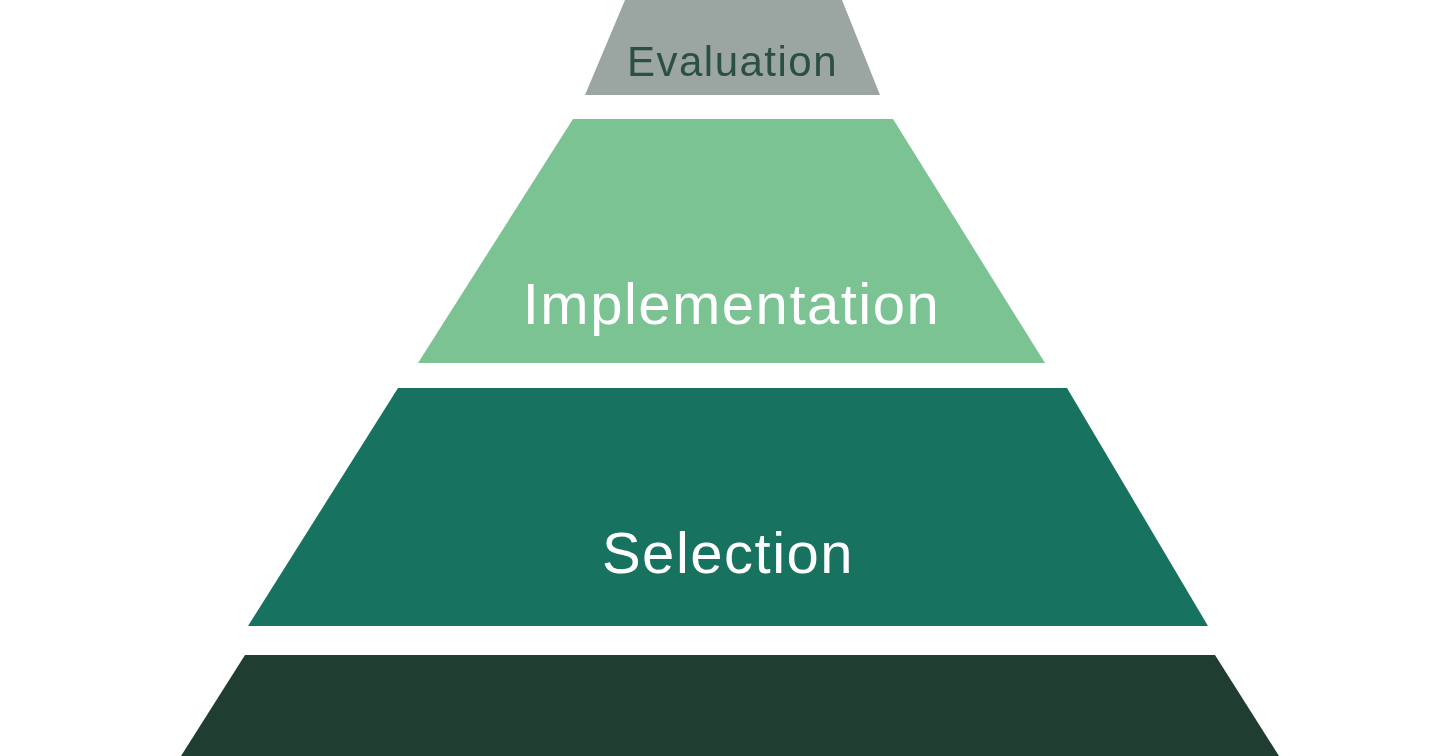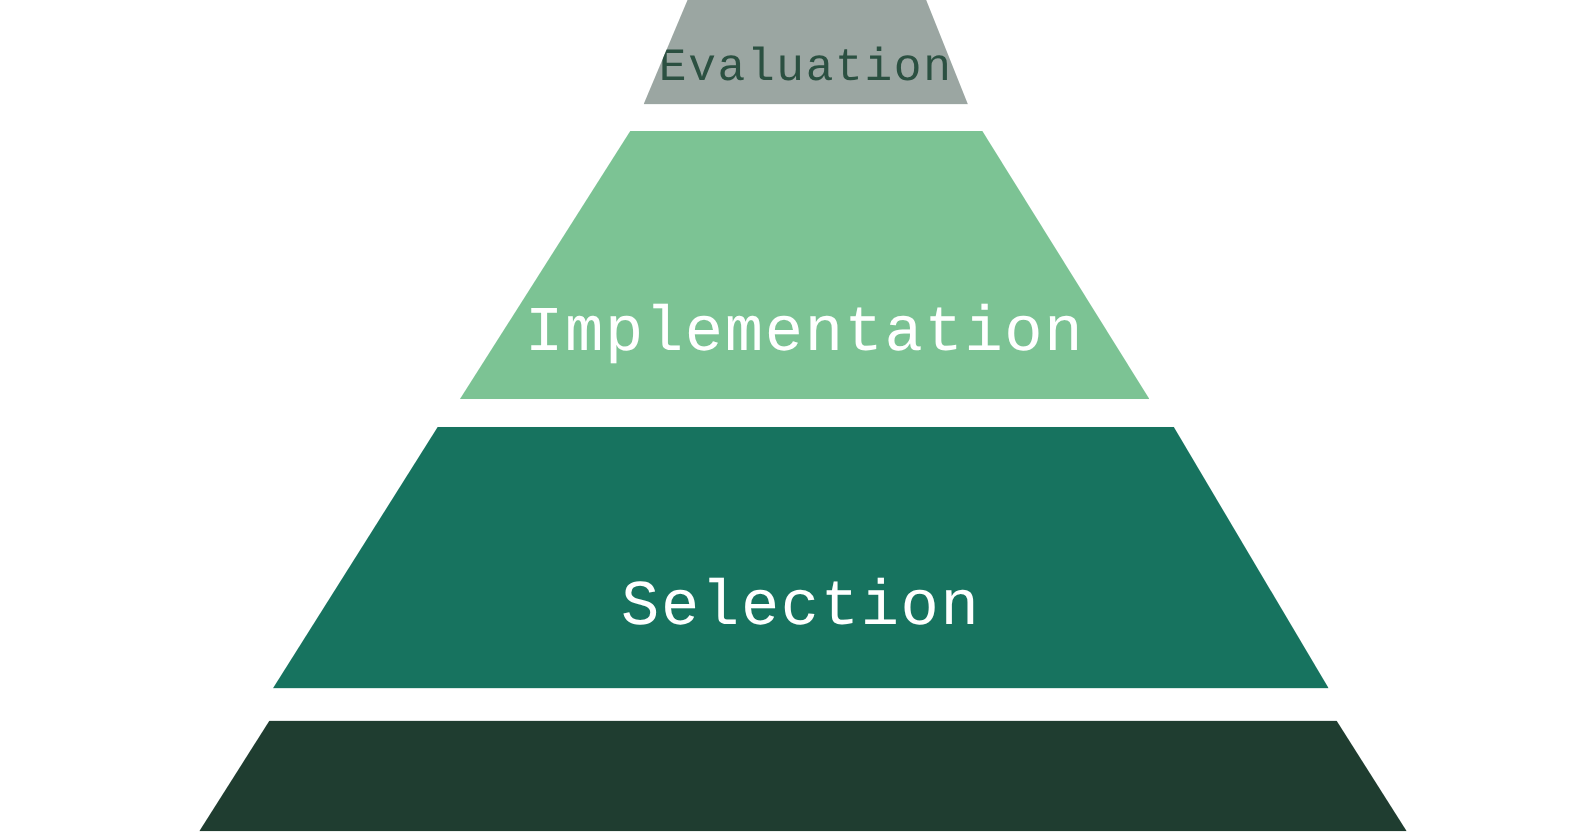--- a/index.html
+++ b/index.html
@@ -20,21 +20,20 @@
     display: flex;
     justify-content: center;
     align-items: flex-end;
     box-sizing: border-box;
   }
   .layer .label {
     font-weight: 300;
     letter-spacing: 1.5px;
     line-height: 1;
     white-space: nowrap;
-    font-family: Liberation Mono, monospace;
   }
   
   .layer-0 {
     left: 585px; top: 0; width: 295px; height: 95px;
     clip-path: polygon(40px 0, 257px 0, 295px 100%, 0 100%);
     padding-bottom: 12px;
   }
   .layer-0 .label { font-size: 42px; }
   
   .layer-1 {

